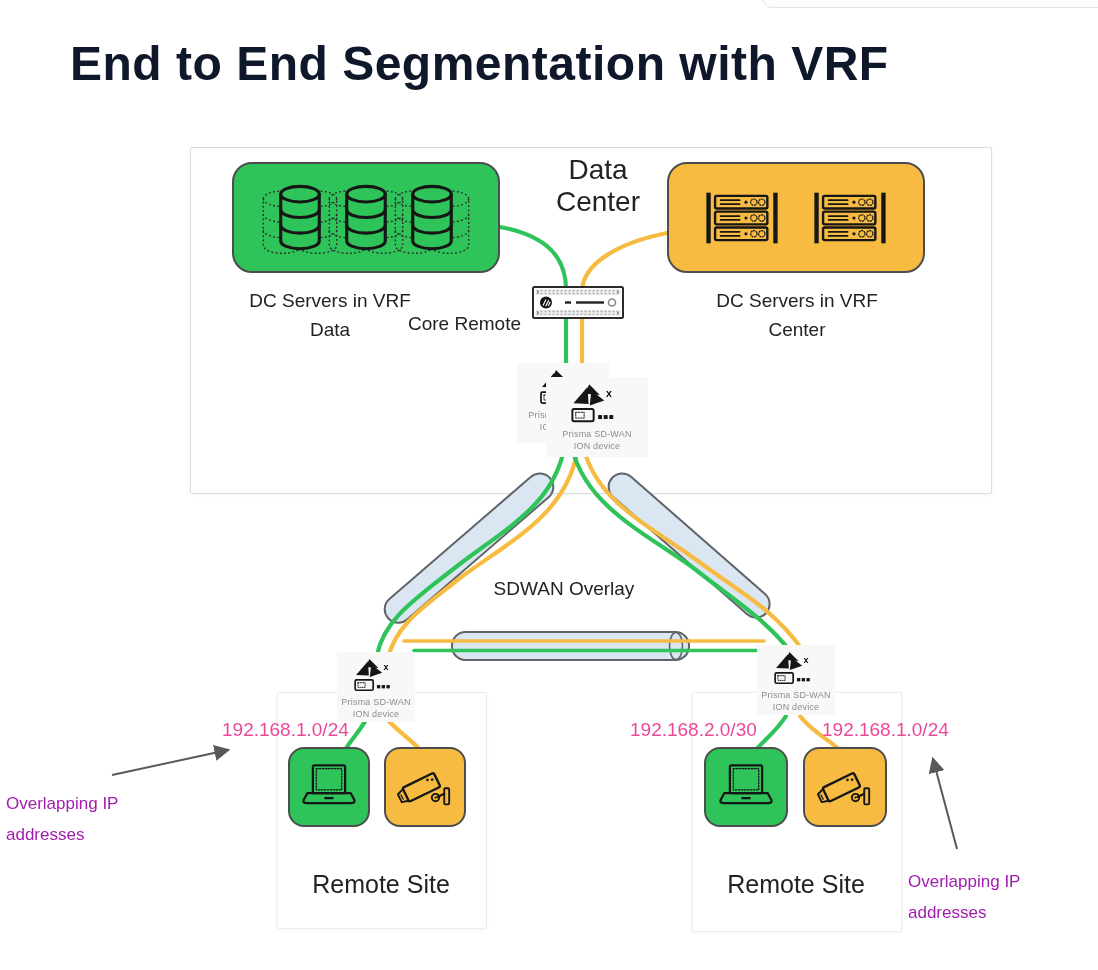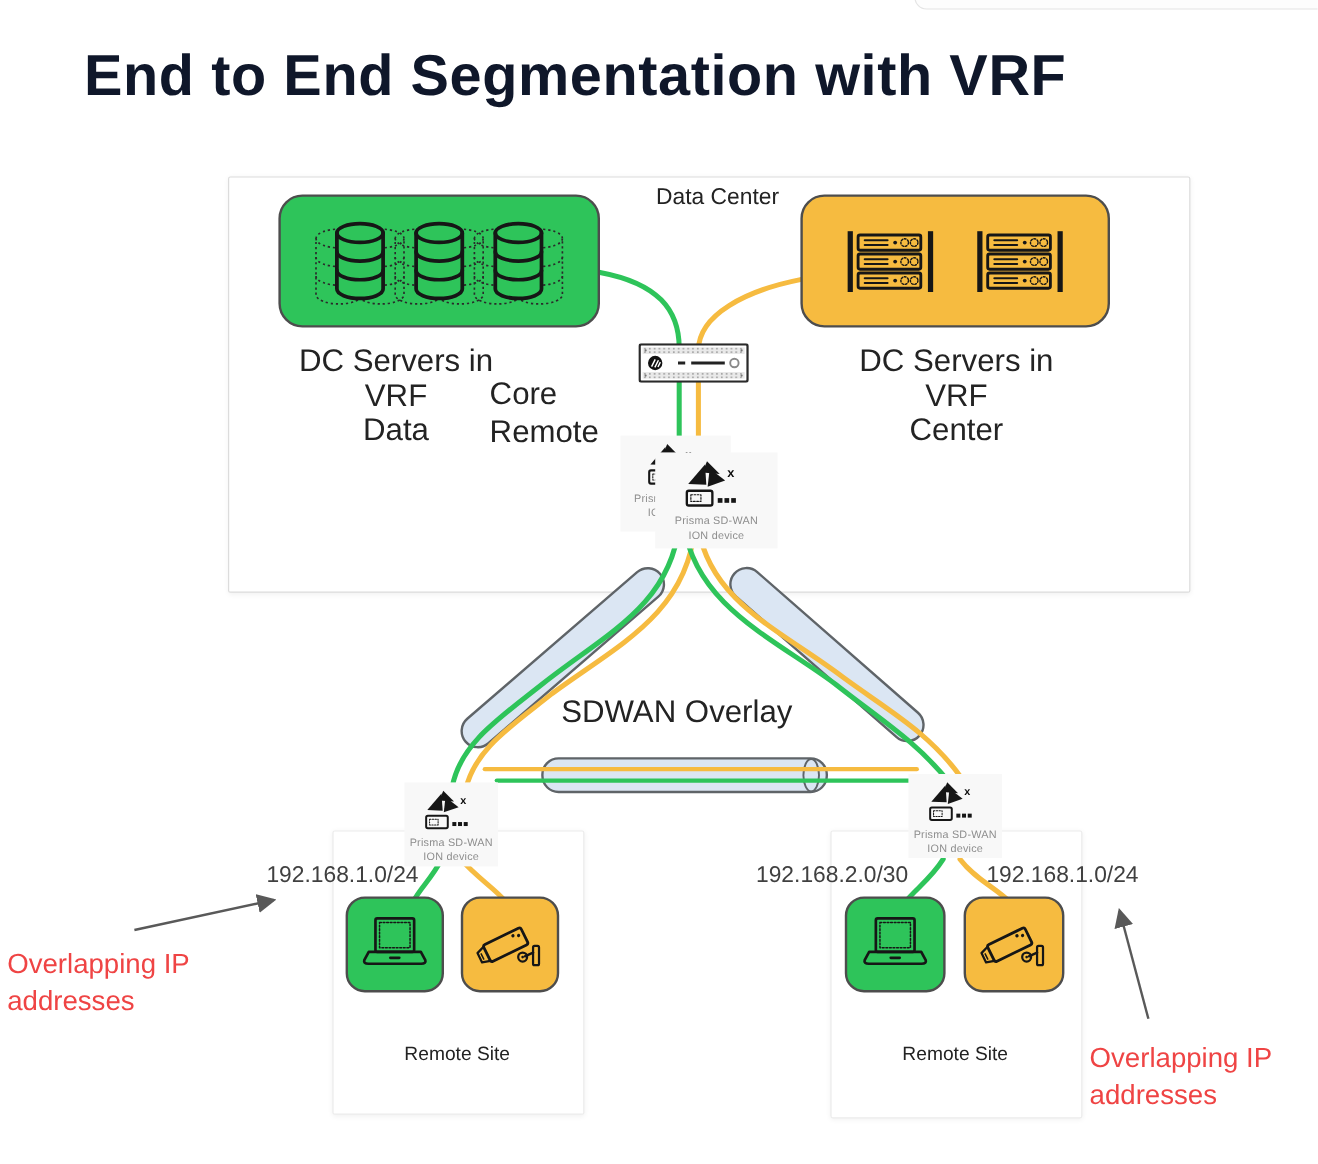--- a/index.html
+++ b/index.html
@@ -52,25 +52,25 @@
 
   .ink{stroke:#161616;fill:none;stroke-width:3.4;stroke-linejoin:round;stroke-linecap:round;}
   .ink-fill{fill:#161616;stroke:none;}
   .ghost{stroke:#2a2a2a;fill:none;stroke-width:1.5;stroke-dasharray:2,2.6;}
   .db-body{fill:var(--vrf-green,#2ec45a);}
   .rack-unit{fill:var(--vrf-yellow,#f6bb40);}
   .dashed{stroke-dasharray:2.4,2.4;stroke-width:2;}
   .ion-x{font-family:"Liberation Sans",sans-serif;font-size:19px;font-weight:700;fill:#0b0b0b;}
 
   
-  .lbl{font-size:26px;color:#232323;}
+  .lbl{font-size:19px;color:#232323;}
   .center{text-align:center;}
-  .subnet{font-size:19px;color:#404040;white-space:nowrap;}
-  .annot{font-size:23px;line-height:31px;color:#ef4444;}
-  .site-name{font-size:16px;}
+  .subnet{font-size:19px;color:#ec4899;white-space:nowrap;}
+  .annot{font-size:17px;line-height:31px;color:#a21caf;}
+  .site-name{font-size:25px;}
 </style>
 </head>
 <body>
 
 <div class="canvas">
 
   <svg width="0" height="0" style="position:absolute" aria-hidden="true">
     <defs>
       <symbol id="sym-db" viewBox="0 0 96 84">
         <g class="ghost" transform="translate(-19,5)">
@@ -283,21 +283,21 @@
     <svg class="device-svg" viewBox="0 0 100 84">
         <use href="#sym-laptop"></use>
       </svg>
   </div>
   <div class="abs vrf-box vrf-yellow device-box z3" style="left:803px;top:747px;width:84px;height:80px">
     <svg class="device-svg" viewBox="0 0 100 84">
         <use href="#sym-camera"></use>
       </svg>
   </div>
 
-  <div class="abs lbl center z4" style="left:528px;top:154px;width:140px;font-size:19px">Data Center</div>
+  <div class="abs lbl center z4" style="left:528px;top:154px;width:140px;font-size:28px">Data Center</div>
 
   <div class="abs lbl center z4" style="left:230px;top:286px;width:200px;line-height:29px">
     <span>DC Servers in VRF</span><br>
     <span>Data</span>
   </div>
 
   <div class="abs lbl z4" style="left:408px;top:313px;width:140px">Core Remote</div>
 
   <div class="abs lbl center z4" style="left:697px;top:286px;width:200px;line-height:29px">
     <span>DC Servers in VRF</span><br>

